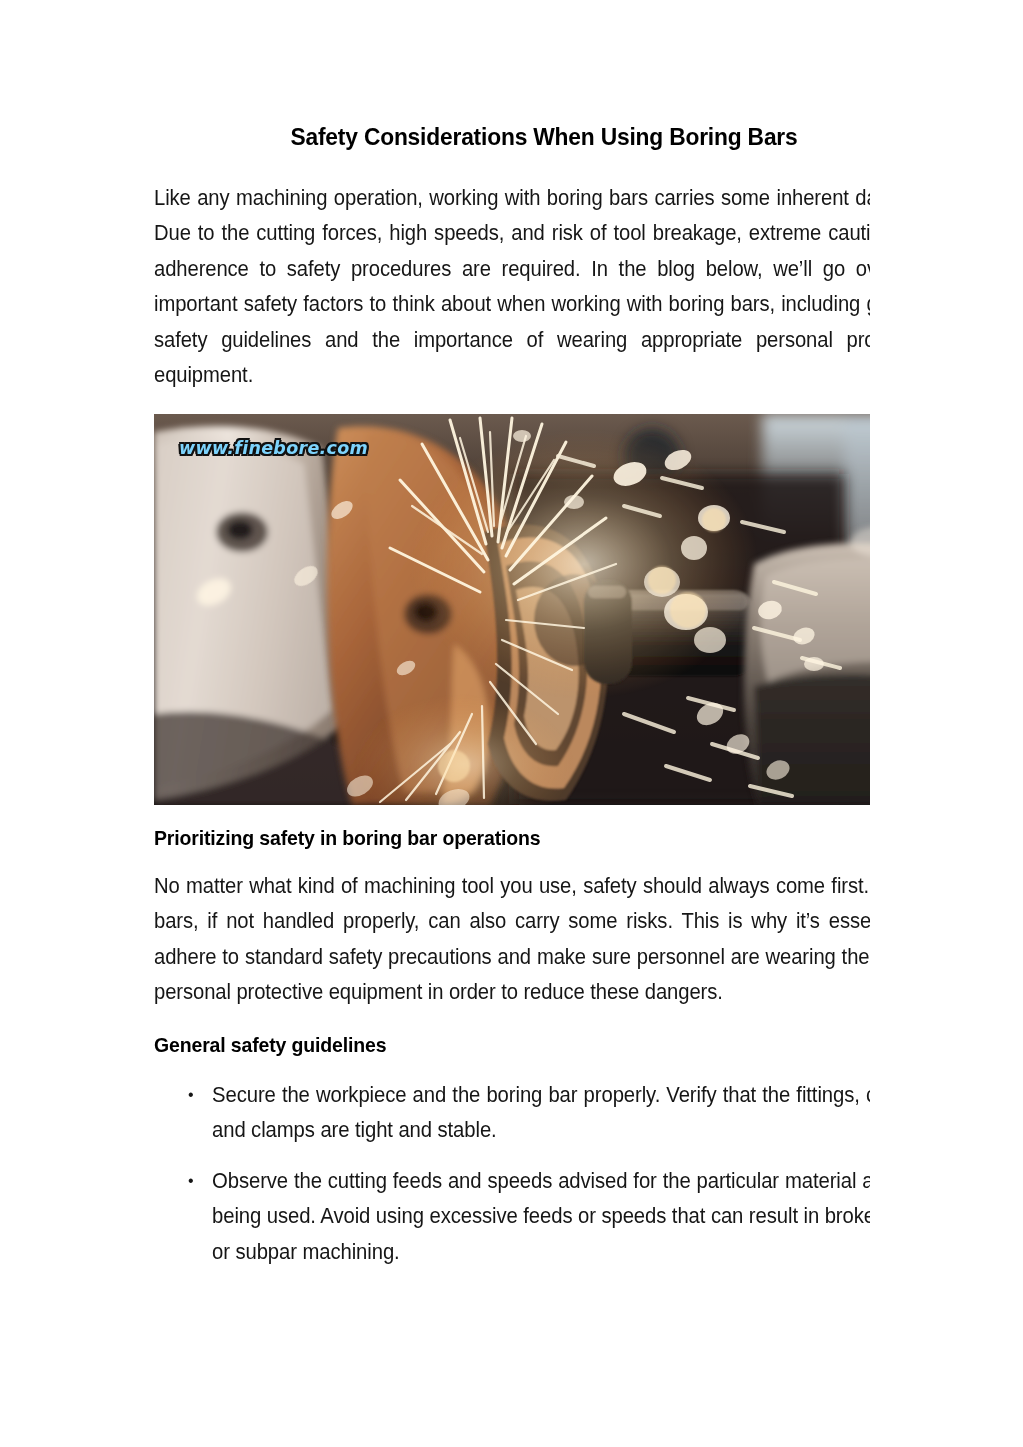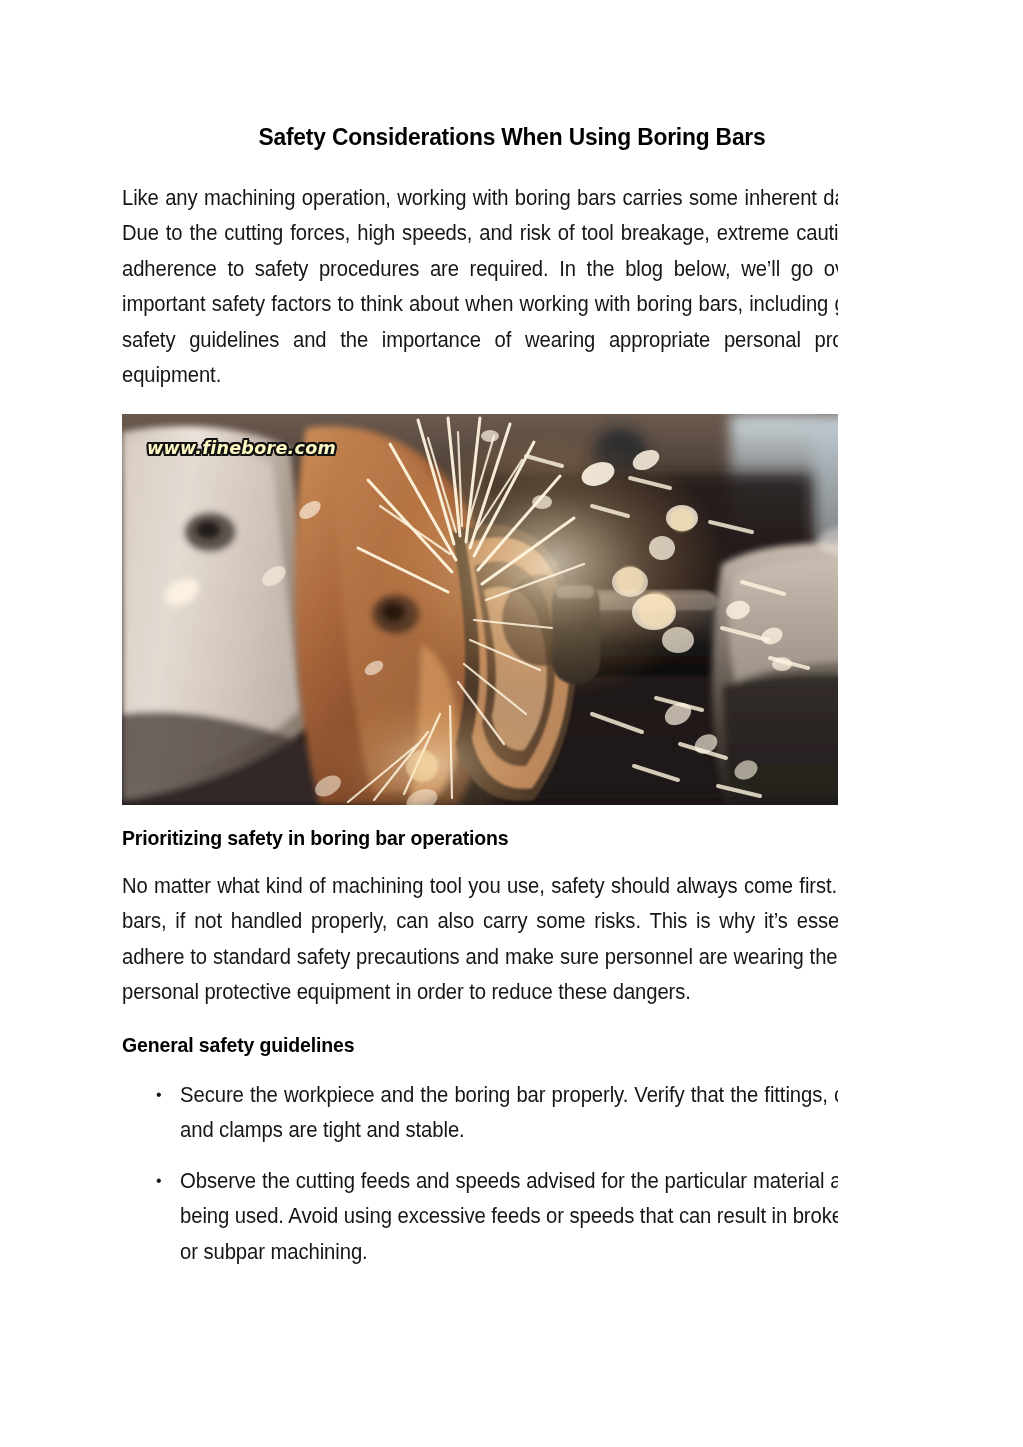--- a/index.html
+++ b/index.html
@@ -9,20 +9,21 @@
   }
   body {
     font-family: "Liberation Sans", sans-serif;
   }
   .page {
     position: relative;
     width: 838px;
     height: 1447px;
     background: #ffffff;
     overflow: hidden;
+    margin-left: 32px;
   }
   .content {
     position: absolute;
     left: 122px;
     top: 0;
     width: 780px;
   }
 
   
   .doc-title {
@@ -67,21 +68,21 @@
     inset: 0;
   }
   .watermark {
     position: absolute;
     left: 25px;
     top: 24px;
     font-family: "DejaVu Sans", sans-serif;
     font-size: 17.5px;
     font-weight: bold;
     font-style: italic;
-    color: #fef9c3;
+    color: #7dd3fc;
     letter-spacing: 0.3px;
     text-shadow:
       -1.6px -1.6px 0 #111, 1.6px -1.6px 0 #111,
       -1.6px  1.6px 0 #111, 1.6px  1.6px 0 #111,
       -2.2px 0 0 #111, 2.2px 0 0 #111,
       0 -2.2px 0 #111, 0 2.2px 0 #111;
     white-space: nowrap;
   }
 
   

